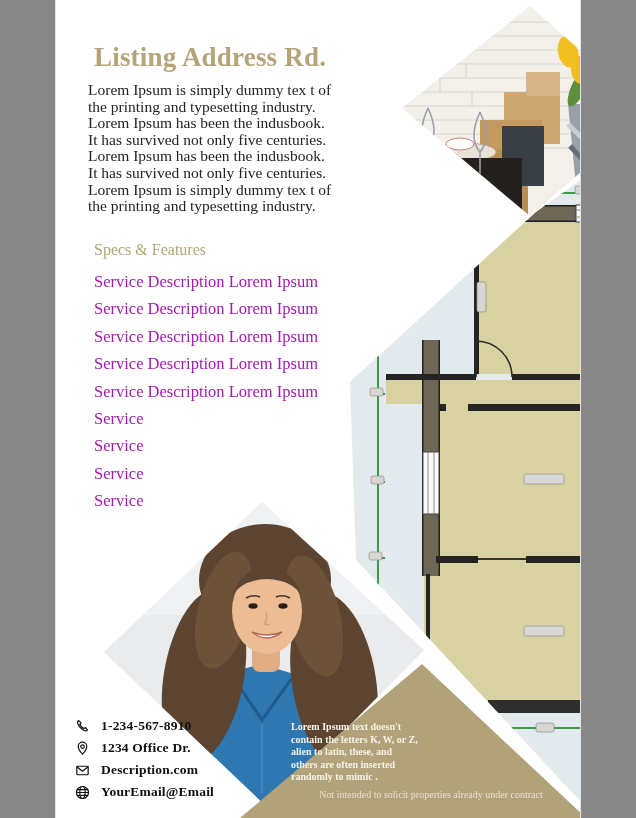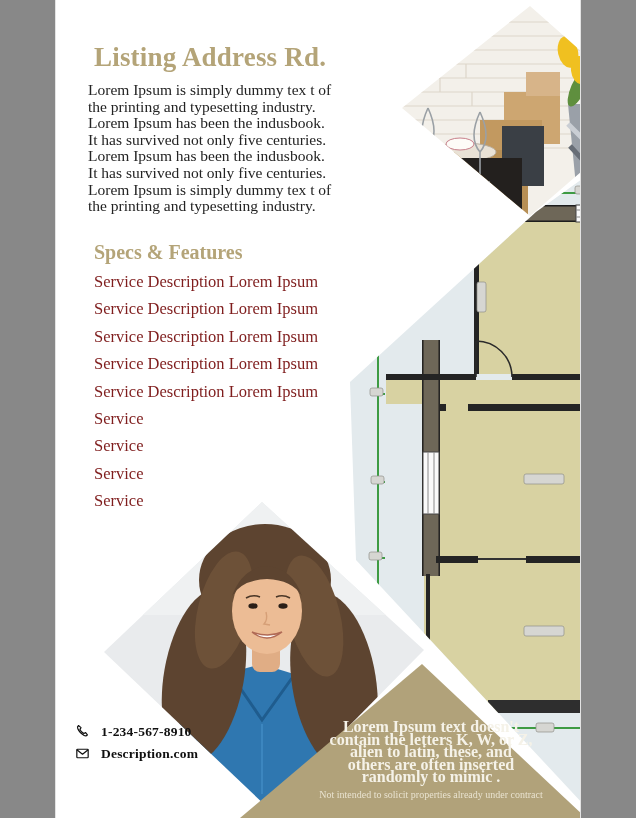--- a/index.html
+++ b/index.html
@@ -10,28 +10,28 @@
   html,body{margin:0;padding:0;background:#888;}
   .page{
     position:relative;width:524px;height:818px;background:#ffffff;
     overflow:hidden;font-family:"Liberation Serif","DejaVu Serif",serif;
     outline:1px solid #e3e3e3;margin:0 auto;
   }
   .art{position:absolute;left:0;top:0;}
   .abs{position:absolute;}
   .title{left:38px;top:42px;font-size:27px;font-weight:bold;color:var(--gold);letter-spacing:.2px;}
   .intro{left:32px;top:82px;width:300px;font-size:15.5px;line-height:16.6px;color:var(--ink);white-space:pre-line;}
-  .specs{left:38px;top:241px;font-size:20px;font-weight:bold;color:var(--gold);}
-  .services{left:38px;top:268px;width:300px;font-size:16.5px;color:#7f1d1d;}
+  .specs{left:38px;top:241px;font-size:16px;font-weight:normal;color:var(--gold);}
+  .services{left:38px;top:268px;width:300px;font-size:16.5px;color:#a21caf;}
   .services .svc{height:27.4px;line-height:27.4px;}
   .contact{left:18px;top:718px;}
-  .crow{display:flex;align-items:flex-end;height:22px;}
+  .crow{display:flex;align-items:flex-start;height:22px;}
   .crow svg{width:17px;height:17px;flex:0 0 17px;}
   .crow .ctext{margin-left:10px;font-size:13.5px;font-weight:bold;color:#101010;letter-spacing:.2px;}
-  .callout{left:235px;top:721px;width:280px;text-align:center;font-size:16px;font-weight:bold;
+  .callout{left:235px;top:721px;width:280px;text-align:left;font-size:10px;font-weight:bold;
            line-height:12.5px;color:var(--calloutink);white-space:pre-line;}
   .disclaimer{left:189px;top:789px;width:372px;text-align:center;font-size:10px;font-weight:normal;
               color:rgba(242,237,222,.85);}
   .icon-stroke{fill:none;stroke:#101010;stroke-width:1.7;stroke-linecap:round;stroke-linejoin:round;}
 </style>
 </head>
 <body>
 
 <div class="page">
 
@@ -251,24 +251,41 @@
 
   <div class="abs contact">
     <div class="crow">
       <svg viewBox="0 0 24 24">
         <path class="icon-stroke" d="M6.3,3.6 C4.9,4.6 4.5,6.2 5.4,8.2 C6.9,11.7 10.4,15.6 14.3,17.6 C16.3,18.6 17.9,18.2 18.9,16.7 L16.4,13.6 L13.9,14.9 C11.4,13.6 9.4,11.5 8.4,9 L9.9,6.5 Z"></path>
       </svg>
       <span class="ctext">1-234-567-8910</span>
     </div>
     <div class="crow">
       <svg viewBox="0 0 24 24">
+        <path class="icon-stroke" d="M12,3 C8.7,3 6,5.7 6,9 C6,13.4 12,20 12,20 C12,20 18,13.4 18,9 C18,5.7 15.3,3 12,3 Z"></path>
+        <circle class="icon-stroke" cx="12" cy="9.3" r="2.5"></circle>
+      </svg>
+      <span class="ctext">1234 Office Dr.</span>
+    </div>
+    <div class="crow">
+      <svg viewBox="0 0 24 24">
         <rect class="icon-stroke" x="4" y="6" width="16" height="12" rx="1"></rect>
         <path class="icon-stroke" d="M4.5,7 L12,13 L19.5,7"></path>
       </svg>
       <span class="ctext">Description.com</span>
+    </div>
+    <div class="crow">
+      <svg viewBox="0 0 24 24">
+        <circle class="icon-stroke" cx="12" cy="12" r="8.5"></circle>
+        <ellipse class="icon-stroke" cx="12" cy="12" rx="3.8" ry="8.5"></ellipse>
+        <line class="icon-stroke" x1="3.5" y1="12" x2="20.5" y2="12"></line>
+        <line class="icon-stroke" x1="4.7" y1="8" x2="19.3" y2="8"></line>
+        <line class="icon-stroke" x1="4.7" y1="16" x2="19.3" y2="16"></line>
+      </svg>
+      <span class="ctext">YourEmail@Email</span>
     </div>
   </div>
 
   <div class="abs callout">Lorem Ipsum text doesn't
 contain the letters K, W, or Z,
 alien to latin, these, and
 others are often inserted
 randomly to mimic .</div>
   <div class="abs disclaimer">Not intended to solicit properties already under contract</div>
 

